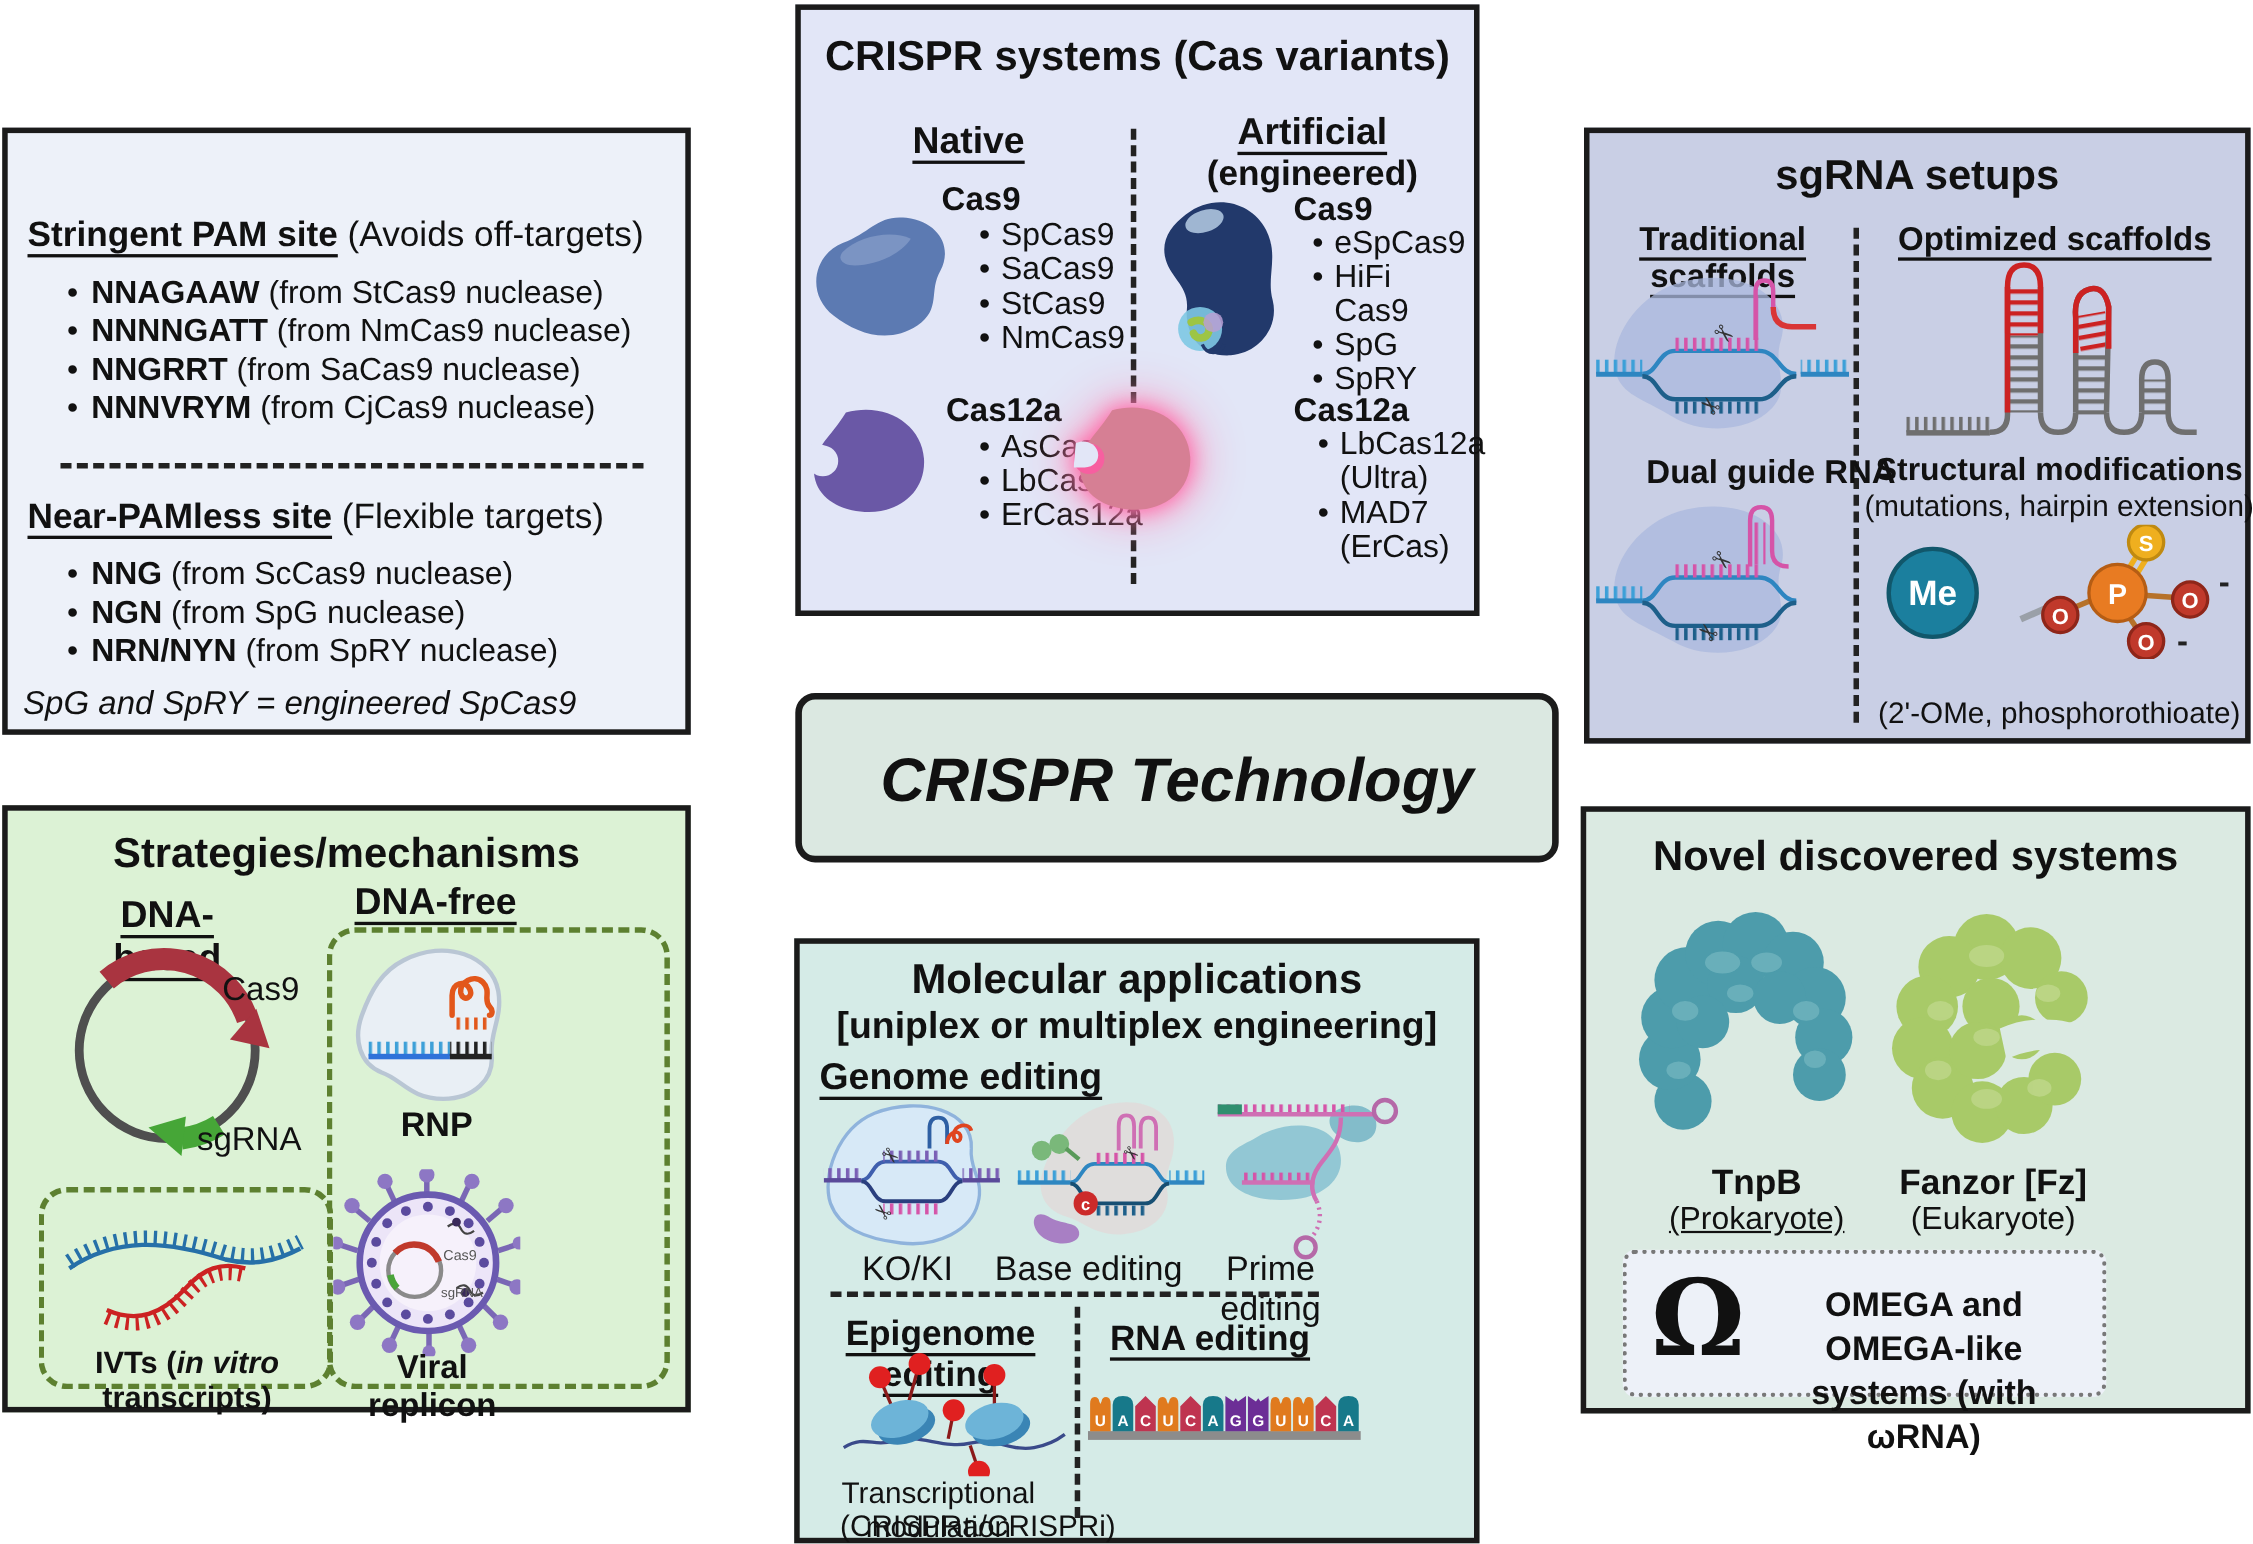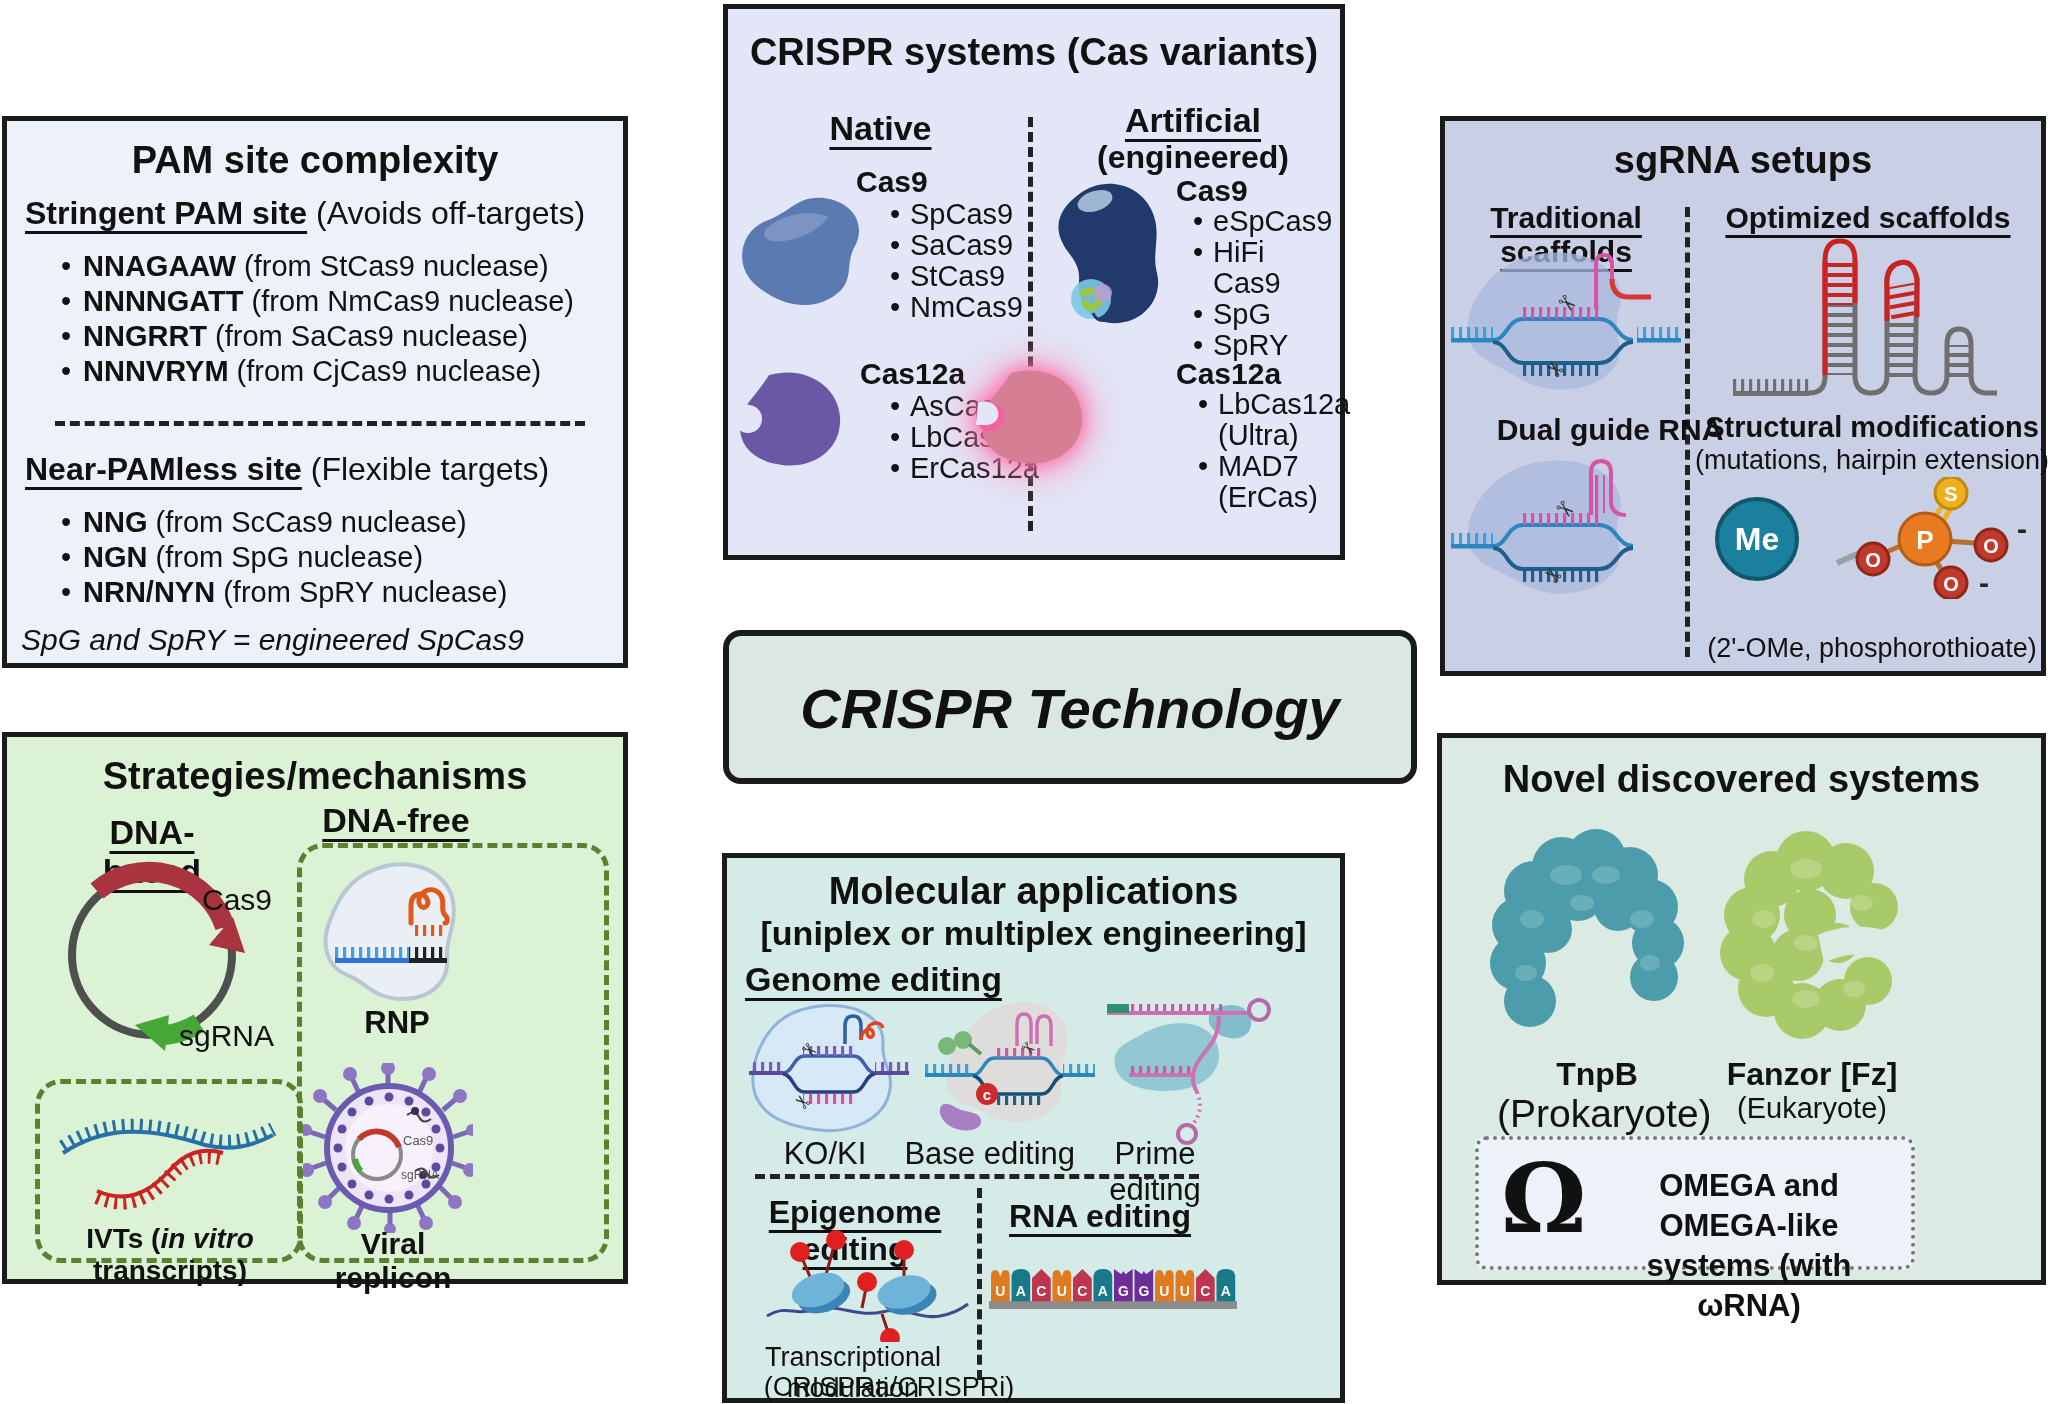--- a/index.html
+++ b/index.html
@@ -51,21 +51,20 @@
     <pattern id="rgGray" width="17" height="10" patternUnits="userSpaceOnUse">
         <rect width="17" height="4" fill="#6f6f6f"></rect>
       </pattern>
     <pattern id="rgRed" width="17" height="10" patternUnits="userSpaceOnUse">
         <rect width="17" height="4" fill="#cc2222"></rect>
       </pattern>
   </defs>
 </svg>
 
 <div class="panel" style="left:2px;top:116px;width:626px;height:552px;background:#edf1f9;">
-  <div class="abs ptitle" style="top:18px;">PAM site complexity</div>
   <div class="abs" style="left:18px;top:74px;font-size:32px;">
     <span class="uh">Stringent PAM site</span><span> (Avoids off-targets)</span>
   </div>
   <div class="abs" style="left:42px;top:128px;">
     <div class="li">
         <span class="dot">•</span>
         <span><span class="b">NNAGAAW</span><span> (from StCas9 nuclease)</span></span>
       </div>
     <div class="li">
         <span class="dot">•</span>
@@ -586,21 +585,21 @@
       <ellipse cx="92" cy="46" rx="16" ry="10"></ellipse>
         <ellipse cx="50" cy="96" rx="12" ry="9"></ellipse>
         <ellipse cx="48" cy="150" rx="12" ry="9"></ellipse>
         <ellipse cx="92" cy="176" rx="14" ry="9"></ellipse>
         <ellipse cx="140" cy="166" rx="11" ry="8"></ellipse>
         <ellipse cx="148" cy="80" rx="11" ry="8"></ellipse>
         <ellipse cx="92" cy="120" rx="12" ry="8"></ellipse>
     </g>
   </svg>
   <div class="abs b ctr" style="left:55px;top:318px;width:200px;font-size:32px;">TnpB</div>
-  <div class="abs ctr" style="left:55px;top:354px;width:200px;font-size:39px;">(Prokaryote)</div>
+  <div class="abs ctr" style="left:55px;top:354px;width:200px;font-size:29px;text-decoration:underline;">(Prokaryote)</div>
   <div class="abs b ctr" style="left:270px;top:318px;width:200px;font-size:32px;">Fanzor [Fz]</div>
   <div class="abs ctr" style="left:270px;top:354px;width:200px;font-size:29px;">(Eukaryote)</div>
 
   <div class="abs" style="left:33px;top:398px;width:440px;height:134px;background:#edf1f8;border:4px dotted #787878;border-radius:12px;box-sizing:border-box;">
     <div class="abs b" style="left:22px;top:2px;font-size:96px;font-family:'DejaVu Serif',serif;">Ω</div>
     <div class="abs b ctr" style="left:120px;top:26px;width:300px;font-size:31px;line-height:40px;">
       <div>OMEGA and OMEGA-like</div>
       <div>systems (with ωRNA)</div>
     </div>
   </div>

